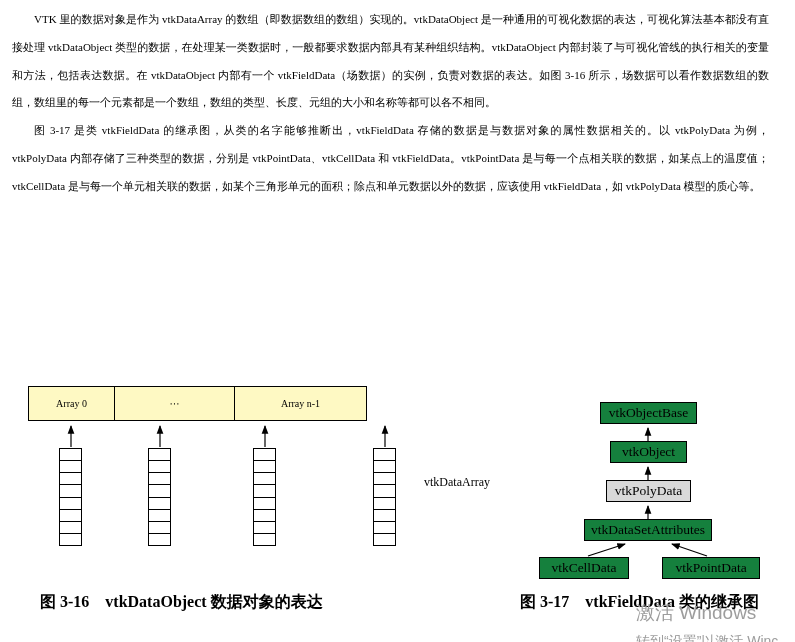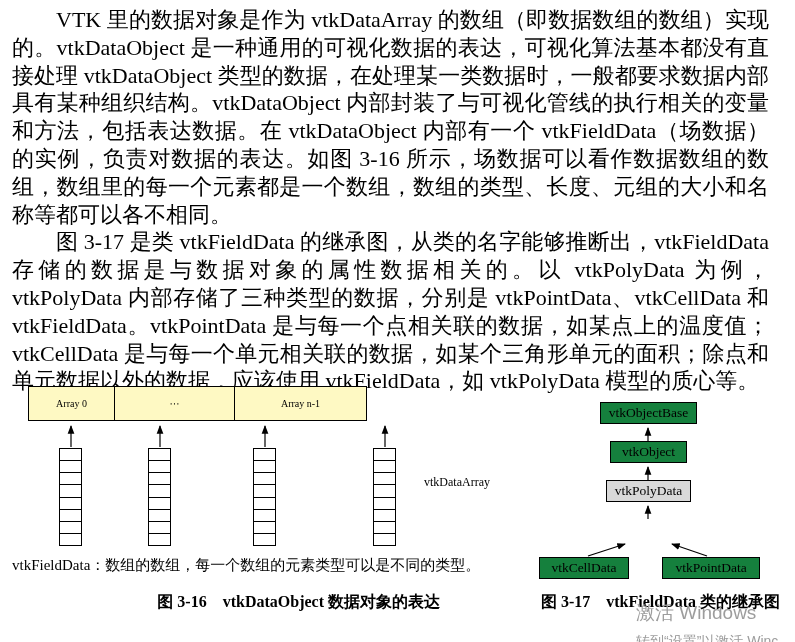--- a/index.html
+++ b/index.html
@@ -9,21 +9,21 @@
     background:#ffffff;
     color:#000;
     overflow:hidden;
     font-family:"Liberation Serif","DejaVu Serif",serif;
   }
   .page { position:absolute; inset:0; }
 
   
   .text-block { position:absolute; left:12px; top:6px; width:757px; }
   .para {
-    font-size:22px;
+    font-size:11px;
     line-height:27.8px;
     text-align:justify;
     text-indent:2em;
   }
 
   
   .fig316 { position:absolute; left:25px; top:385px; width:505px; height:170px; }
   .array-row { position:absolute; left:3px; top:1px; display:flex; height:35px; }
   .array-cell {
     border:1px solid #000; border-left:none;
@@ -36,21 +36,21 @@
   .stack {
     position:absolute; top:63px; width:23px; height:98px;
     border:1px solid #000; display:flex; flex-direction:column; background:#fff;
   }
   .stack .cell { flex:1; border-bottom:1px solid #000; }
   .stack .cell:last-child { border-bottom:none; }
   .s0{left:34px} .s1{left:123px} .s2{left:228px} .s3{left:348px}
   .dataarray-label { position:absolute; left:399px; top:90px; font-size:12px; white-space:nowrap; }
 
   .fig-note { position:absolute; left:12px; top:556px; font-size:15px; white-space:nowrap; }
-  .caption { font-size:16px; font-weight:600; text-align:right; }
+  .caption { font-size:16px; font-weight:600; text-align:left; }
   .caption-316 { position:absolute; left:40px;  top:592px; width:400px; }
   .caption-317 { position:absolute; left:520px; top:592px; width:260px; }
 
   
   .fig317 { position:absolute; left:530px; top:398px; width:262px; height:190px; }
   .fig317-arrows { position:absolute; left:0; top:0; }
   .cls-box {
     position:absolute; height:22px;
     border:1px solid #000; background:#15803d;
     display:flex; align-items:center; justify-content:center;
@@ -139,40 +139,40 @@
         <div class="cell"></div>
         <div class="cell"></div>
         <div class="cell"></div>
         <div class="cell"></div>
         <div class="cell"></div>
       </div>
 
     <div class="dataarray-label">vtkDataArray</div>
   </div>
 
-  <div class="fig-note">vtkFieldData：数组的数组，每一个数组的元素类型可以是不同的类型。</div>
   <div class="caption caption-316">图 3-16　vtkDataObject 数据对象的表达</div>
 
   <div class="fig317">
     <svg class="fig317-arrows" width="262" height="190" viewBox="0 0 262 190">
       <defs>
         <marker id="ah2" viewBox="0 0 10 10" refX="8" refY="5" markerWidth="8" markerHeight="8" orient="auto">
           <path d="M0,1.5 L9,5 L0,8.5 Z" fill="#000"></path>
         </marker>
       </defs>
       <line x1="118" y1="43" x2="118" y2="30" stroke="#000" stroke-width="1.2" marker-end="url(#ah2)"></line>
       <line x1="118" y1="82" x2="118" y2="69" stroke="#000" stroke-width="1.2" marker-end="url(#ah2)"></line>
       <line x1="118" y1="121" x2="118" y2="108" stroke="#000" stroke-width="1.2" marker-end="url(#ah2)"></line>
       <line x1="58" y1="158" x2="95" y2="146" stroke="#000" stroke-width="1.2" marker-end="url(#ah2)"></line>
       <line x1="177" y1="158" x2="142" y2="146" stroke="#000" stroke-width="1.2" marker-end="url(#ah2)"></line>
     </svg>
 
     <div class="cls-box b0">vtkObjectBase</div>
     <div class="cls-box b1">vtkObject</div>
     <div class="cls-box b2 hl">vtkPolyData</div>
+    <div class="cls-box b3">vtkDataSetAttributes</div>
     <div class="cls-box b4">vtkCellData</div>
     <div class="cls-box b5">vtkPointData</div>
   </div>
   <div class="caption caption-317">图 3-17　vtkFieldData 类的继承图</div>
 
   <div class="watermark">
     <div class="wm1">激活 Windows</div>
     <div class="wm2">转到“设置”以激活 Winc</div>
   </div>
 

